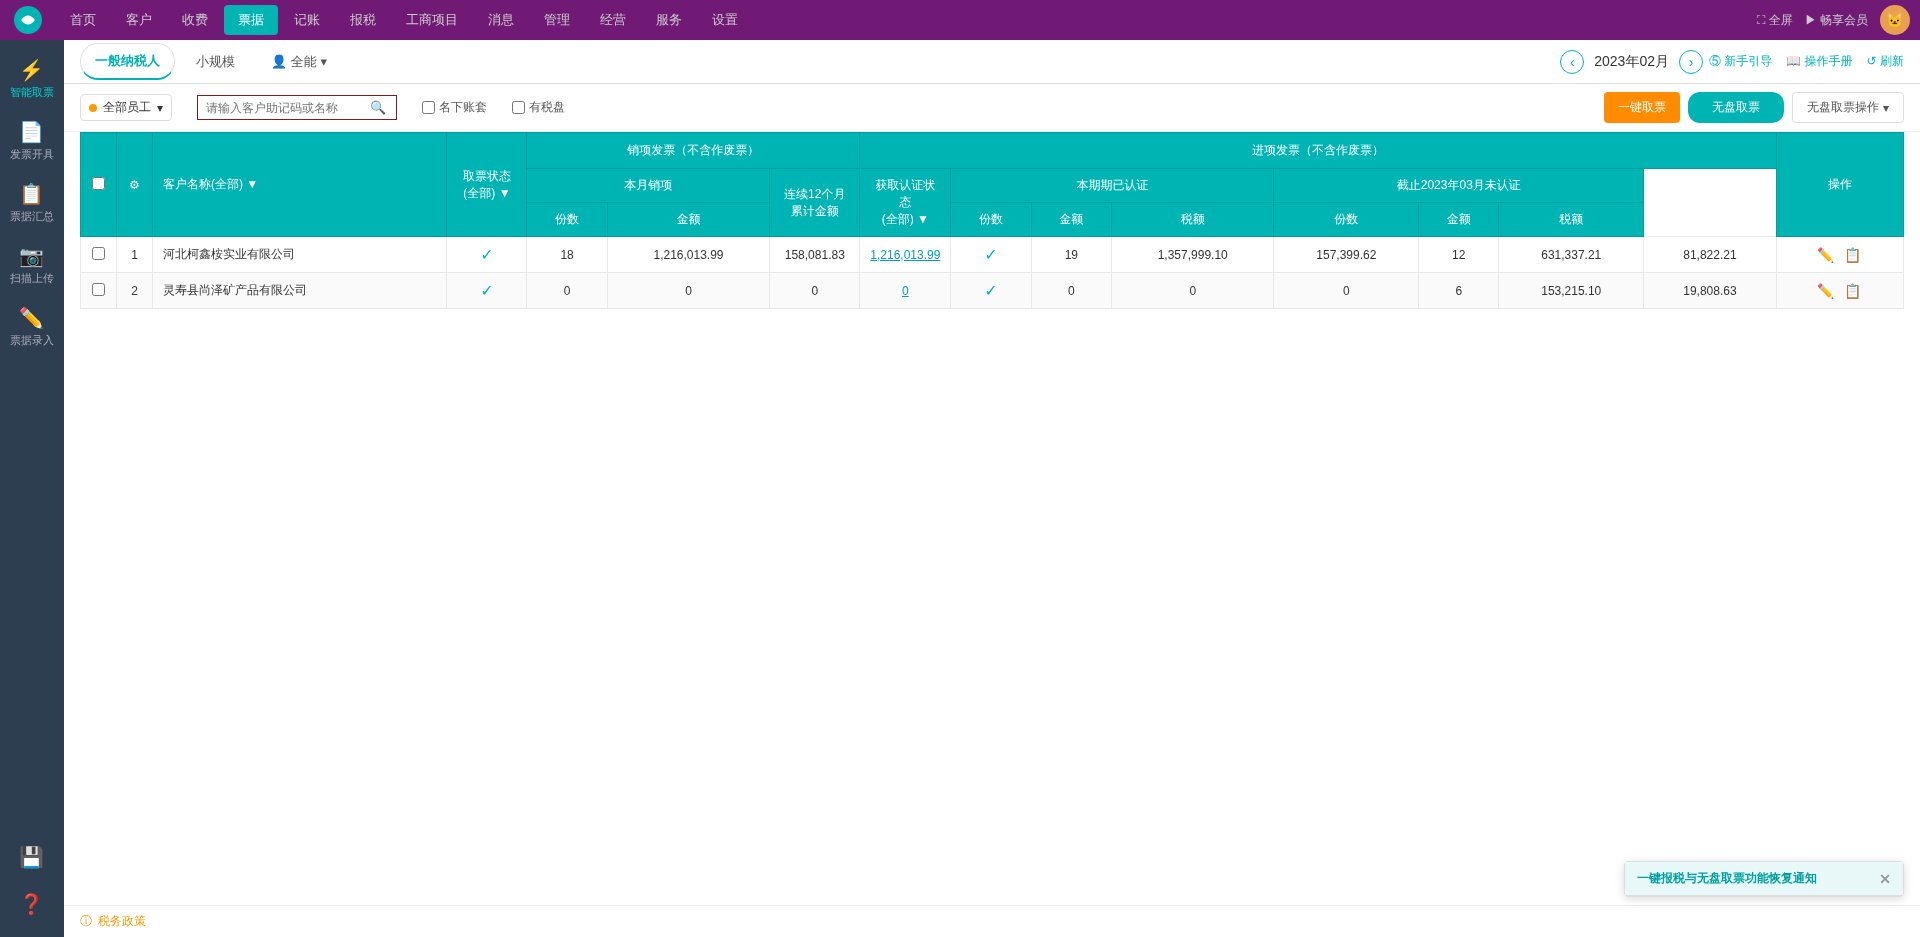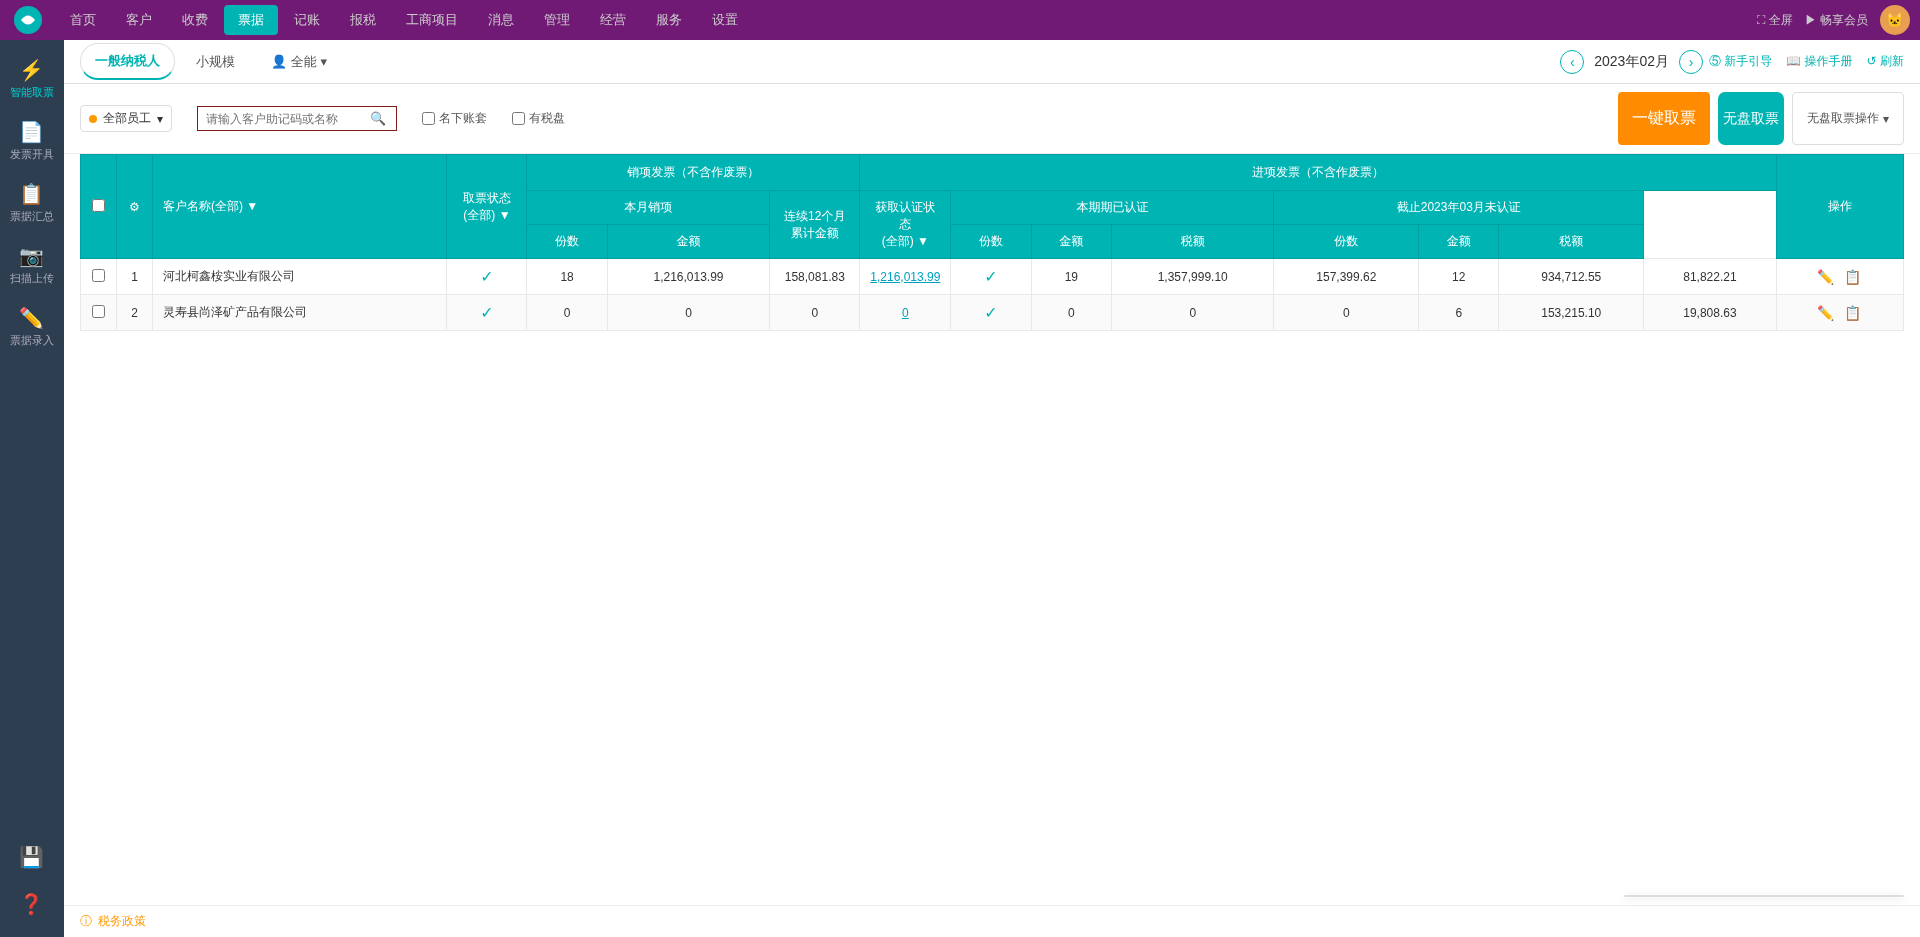--- a/index.html
+++ b/index.html
@@ -174,31 +174,31 @@
     .checkbox-label {
       display: flex; align-items: center; gap: 4px; font-size: 12px; color: #555; cursor: pointer;
     }
     .checkbox-label input { cursor: pointer; }
     .toolbar-right { margin-left: auto; display: flex; gap: 8px; }
     .btn-orange {
       background: #ff8c00;
       color: #fff;
       border: none;
       border-radius: 4px;
-      padding: 16px 14px;
-      font-size: 16px;
+      padding: 6px 14px;
+      font-size: 12px;
       cursor: pointer;
     }
     .btn-teal {
       background: #00b4b4;
       color: #fff;
       border: none;
-      border-radius: 7px;
-      padding: 6px 5px;
-      font-size: 14px;
+      border-radius: 12px;
+      padding: 6px 24px;
+      font-size: 12px;
       cursor: pointer;
     }
     .btn-outline {
       background: #fff;
       color: #555;
       border: 1px solid #ddd;
       border-radius: 4px;
       padding: 6px 14px;
       font-size: 12px;
       cursor: pointer;
@@ -452,21 +452,21 @@
       <td><span class="check-icon">✓</span></td>
       <td>18</td>
       <td>1,216,013.99</td>
       <td>158,081.83</td>
       <td><span class="link-text">1,216,013.99</span></td>
       <td><span class="check-icon">✓</span></td>
       <td>19</td>
       <td>1,357,999.10</td>
       <td>157,399.62</td>
       <td>12</td>
-      <td>934,712.55</td>
+      <td>631,337.21</td>
       <td>81,822.21</td>
       <td>
         <span class="action-icon">✏️</span>
         <span class="action-icon">📋</span>
       </td>
     </tr>
             <tr>
       <td><input type="checkbox" style=""></td>
       <td>2</td>
       <td style="text-align:left;">灵寿县尚泽矿产品有限公司</td>
@@ -493,13 +493,17 @@
 
     <div class="bottom-bar">
       <span>ⓘ</span>
       <span style="color:#f90;cursor:pointer;">税务政策</span>
     </div>
 
   </div>
 </div>
 
 <div class="notification-popup">
+  <div class="notification-header">
+    <span>一键报税与无盘取票功能恢复通知</span>
+    <span class="close-btn">✕</span>
+  </div>
 </div>
 
 </body></html>

